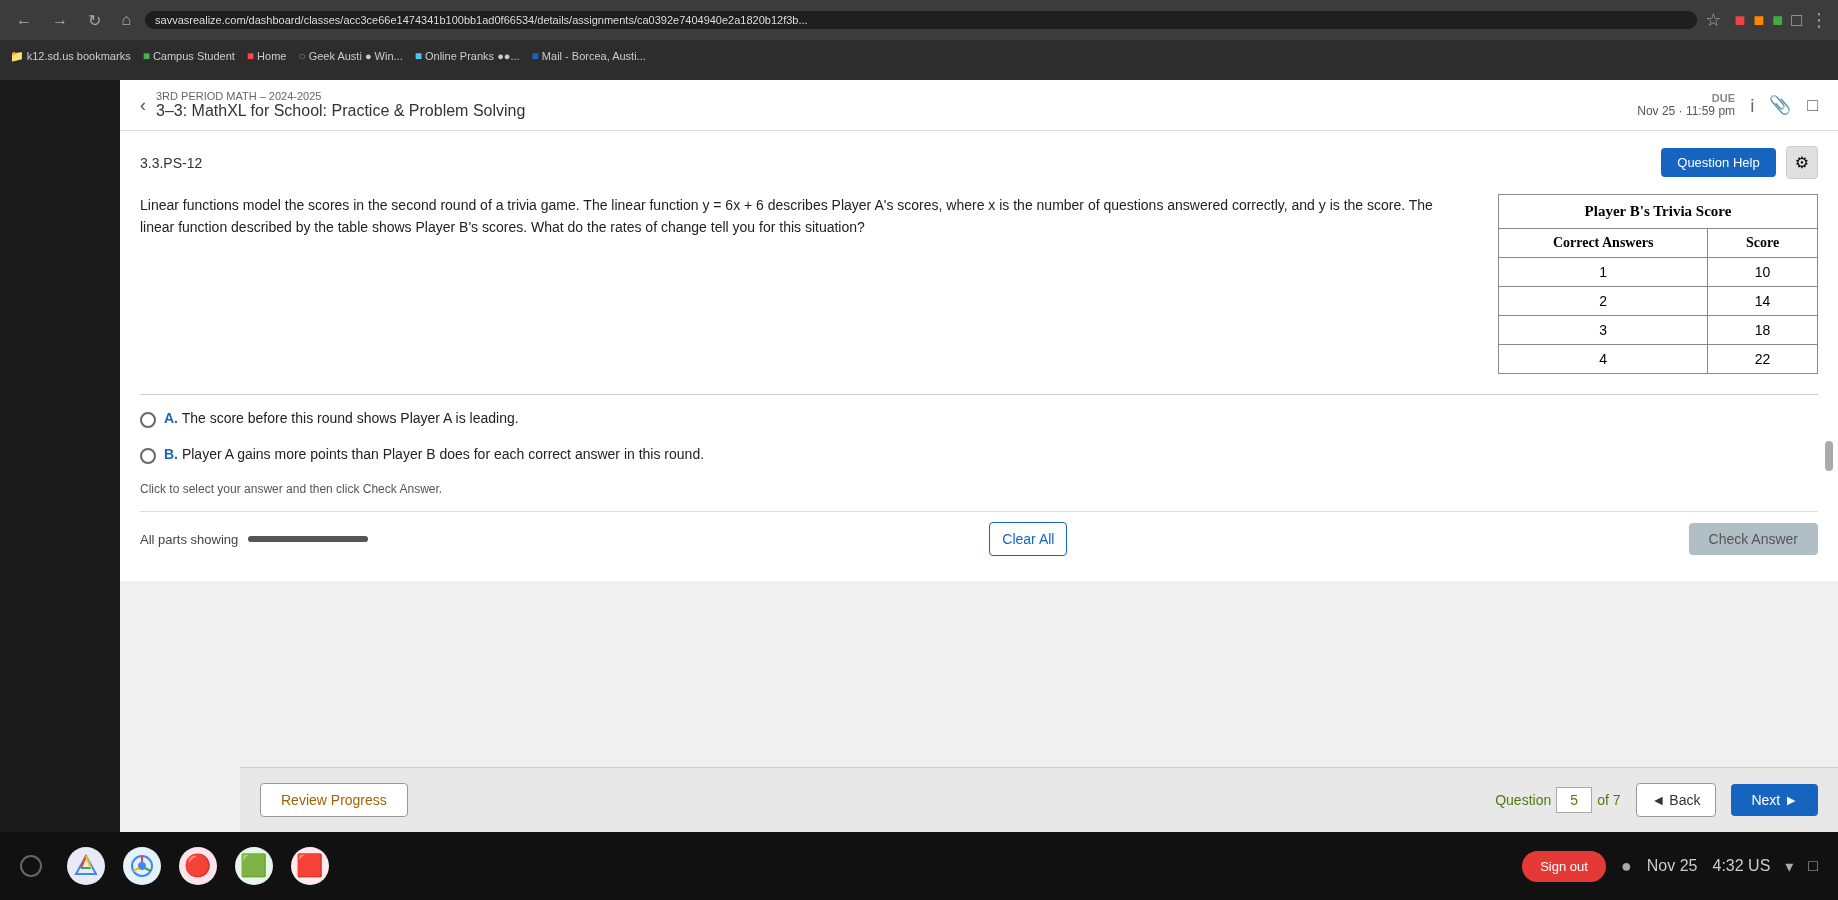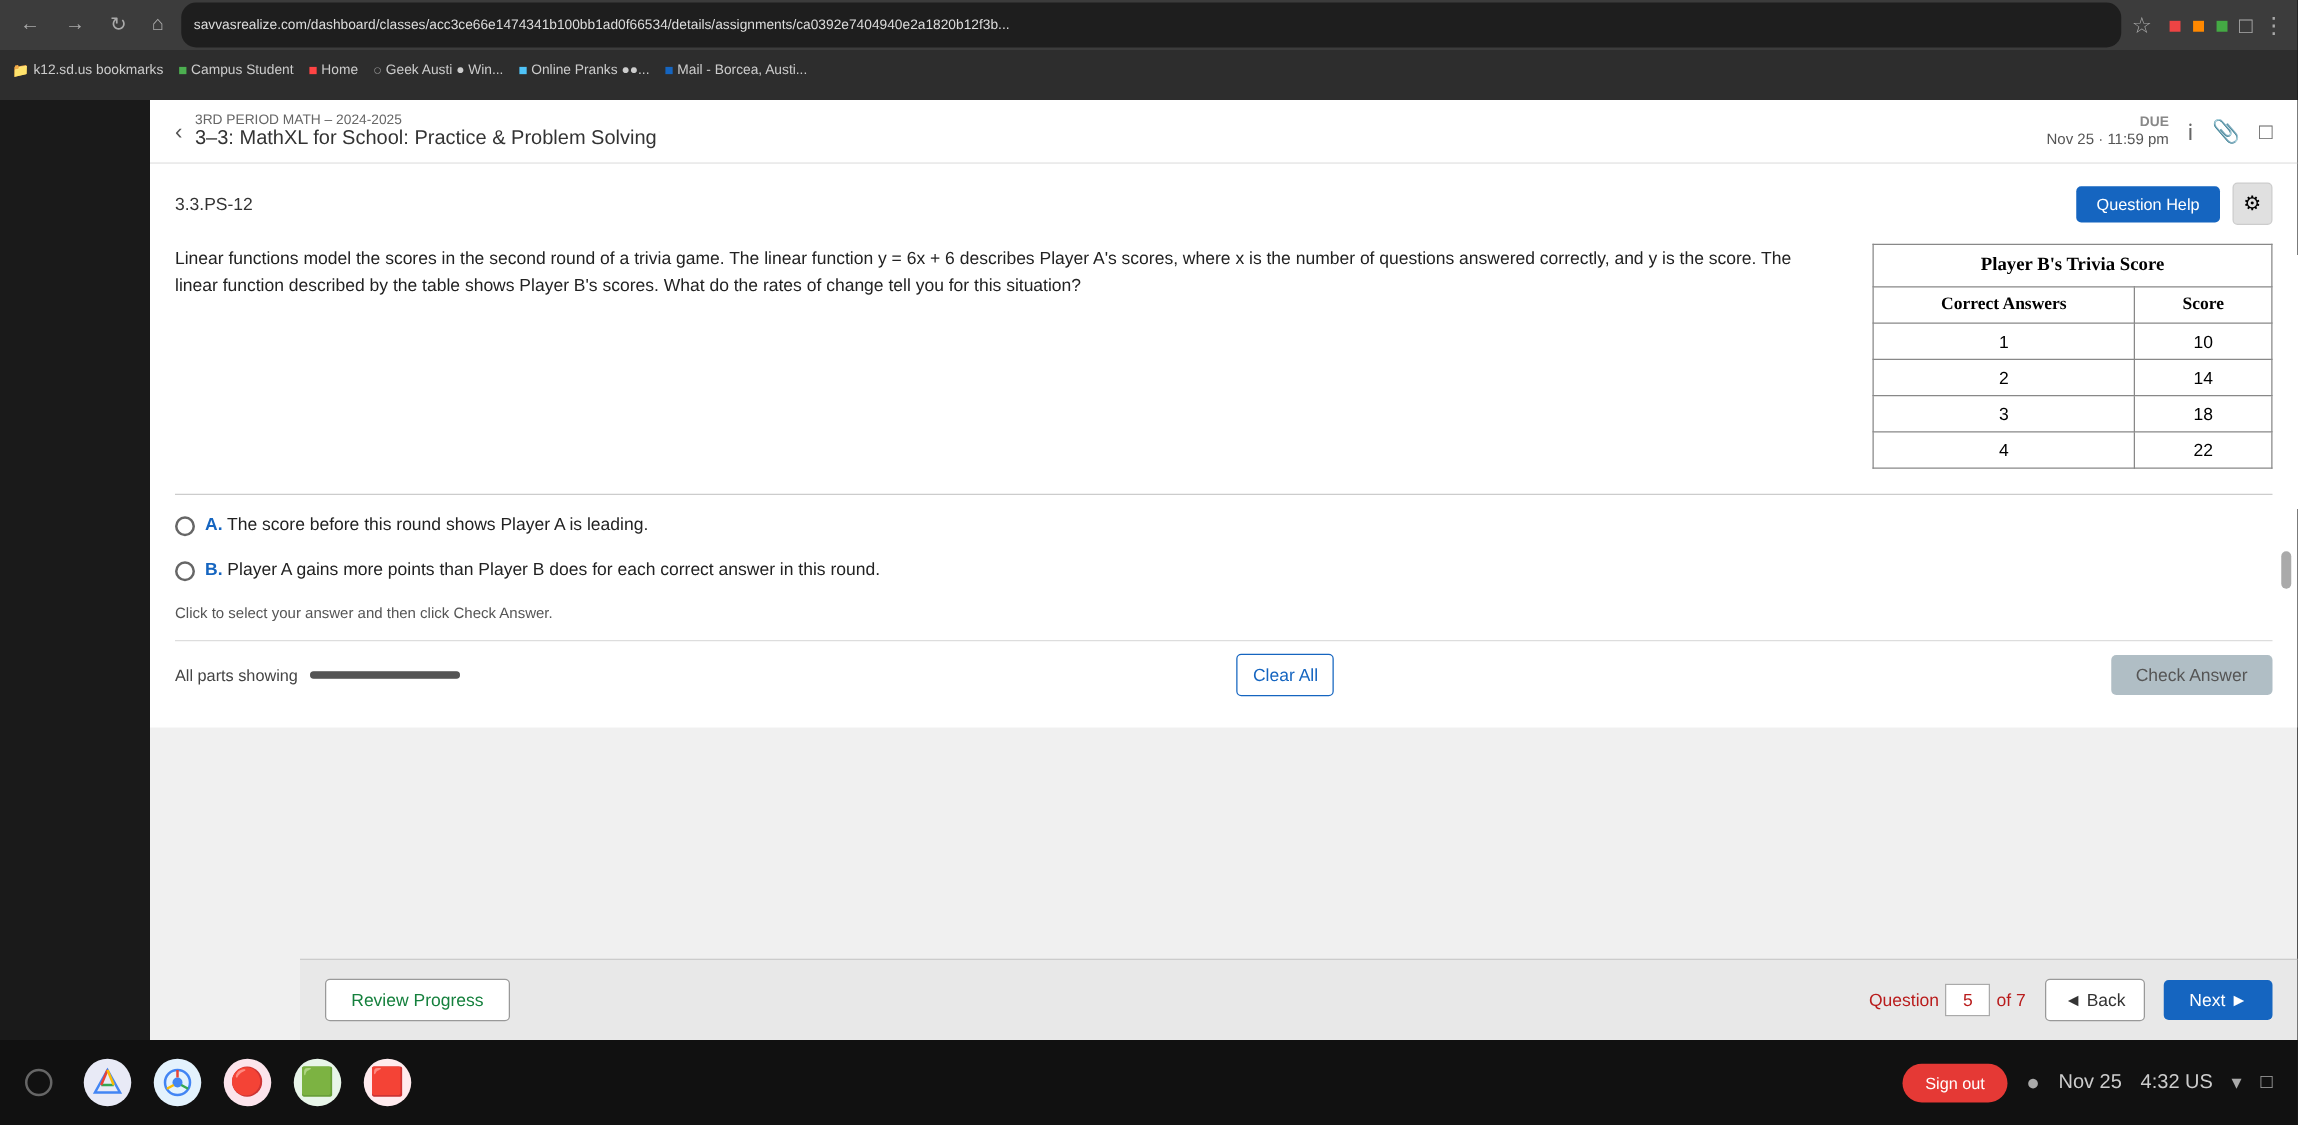--- a/index.html
+++ b/index.html
@@ -33,21 +33,21 @@
       cursor: pointer;
       padding: 2px 6px;
     }
     .url-bar {
       flex: 1;
       background: #1e1e1e;
       color: #ddd;
       font-size: 11px;
       padding: 4px 10px;
       border-radius: 12px;
-      height: 36px;
+      height: 18px;
       display: flex;
       align-items: center;
     }
     .bookmarks-bar {
       height: 32px;
       background: #2d2d2d;
       display: flex;
       align-items: center;
       padding: 0 10px;
       gap: 12px;
@@ -311,37 +311,37 @@
       background: #e8e8e8;
       border-top: 1px solid #ccc;
       display: flex;
       align-items: center;
       justify-content: space-between;
       padding: 0 20px;
     }
     .review-progress-btn {
       background: white;
       border: 1px solid #999;
-      color: #15803d;
+      color: #a16207;
       padding: 8px 20px;
       border-radius: 4px;
       font-size: 14px;
       cursor: pointer;
     }
     .nav-right {
       display: flex;
       align-items: center;
       gap: 15px;
     }
     .question-counter {
       display: flex;
       align-items: center;
       gap: 5px;
       font-size: 14px;
-      color: #b91c1c;
+      color: #4d7c0f;
     }
     .question-number-box {
       border: 1px solid #aaa;
       padding: 4px 10px;
       background: white;
       font-size: 14px;
       min-width: 36px;
       text-align: center;
     }
     .back-btn {

